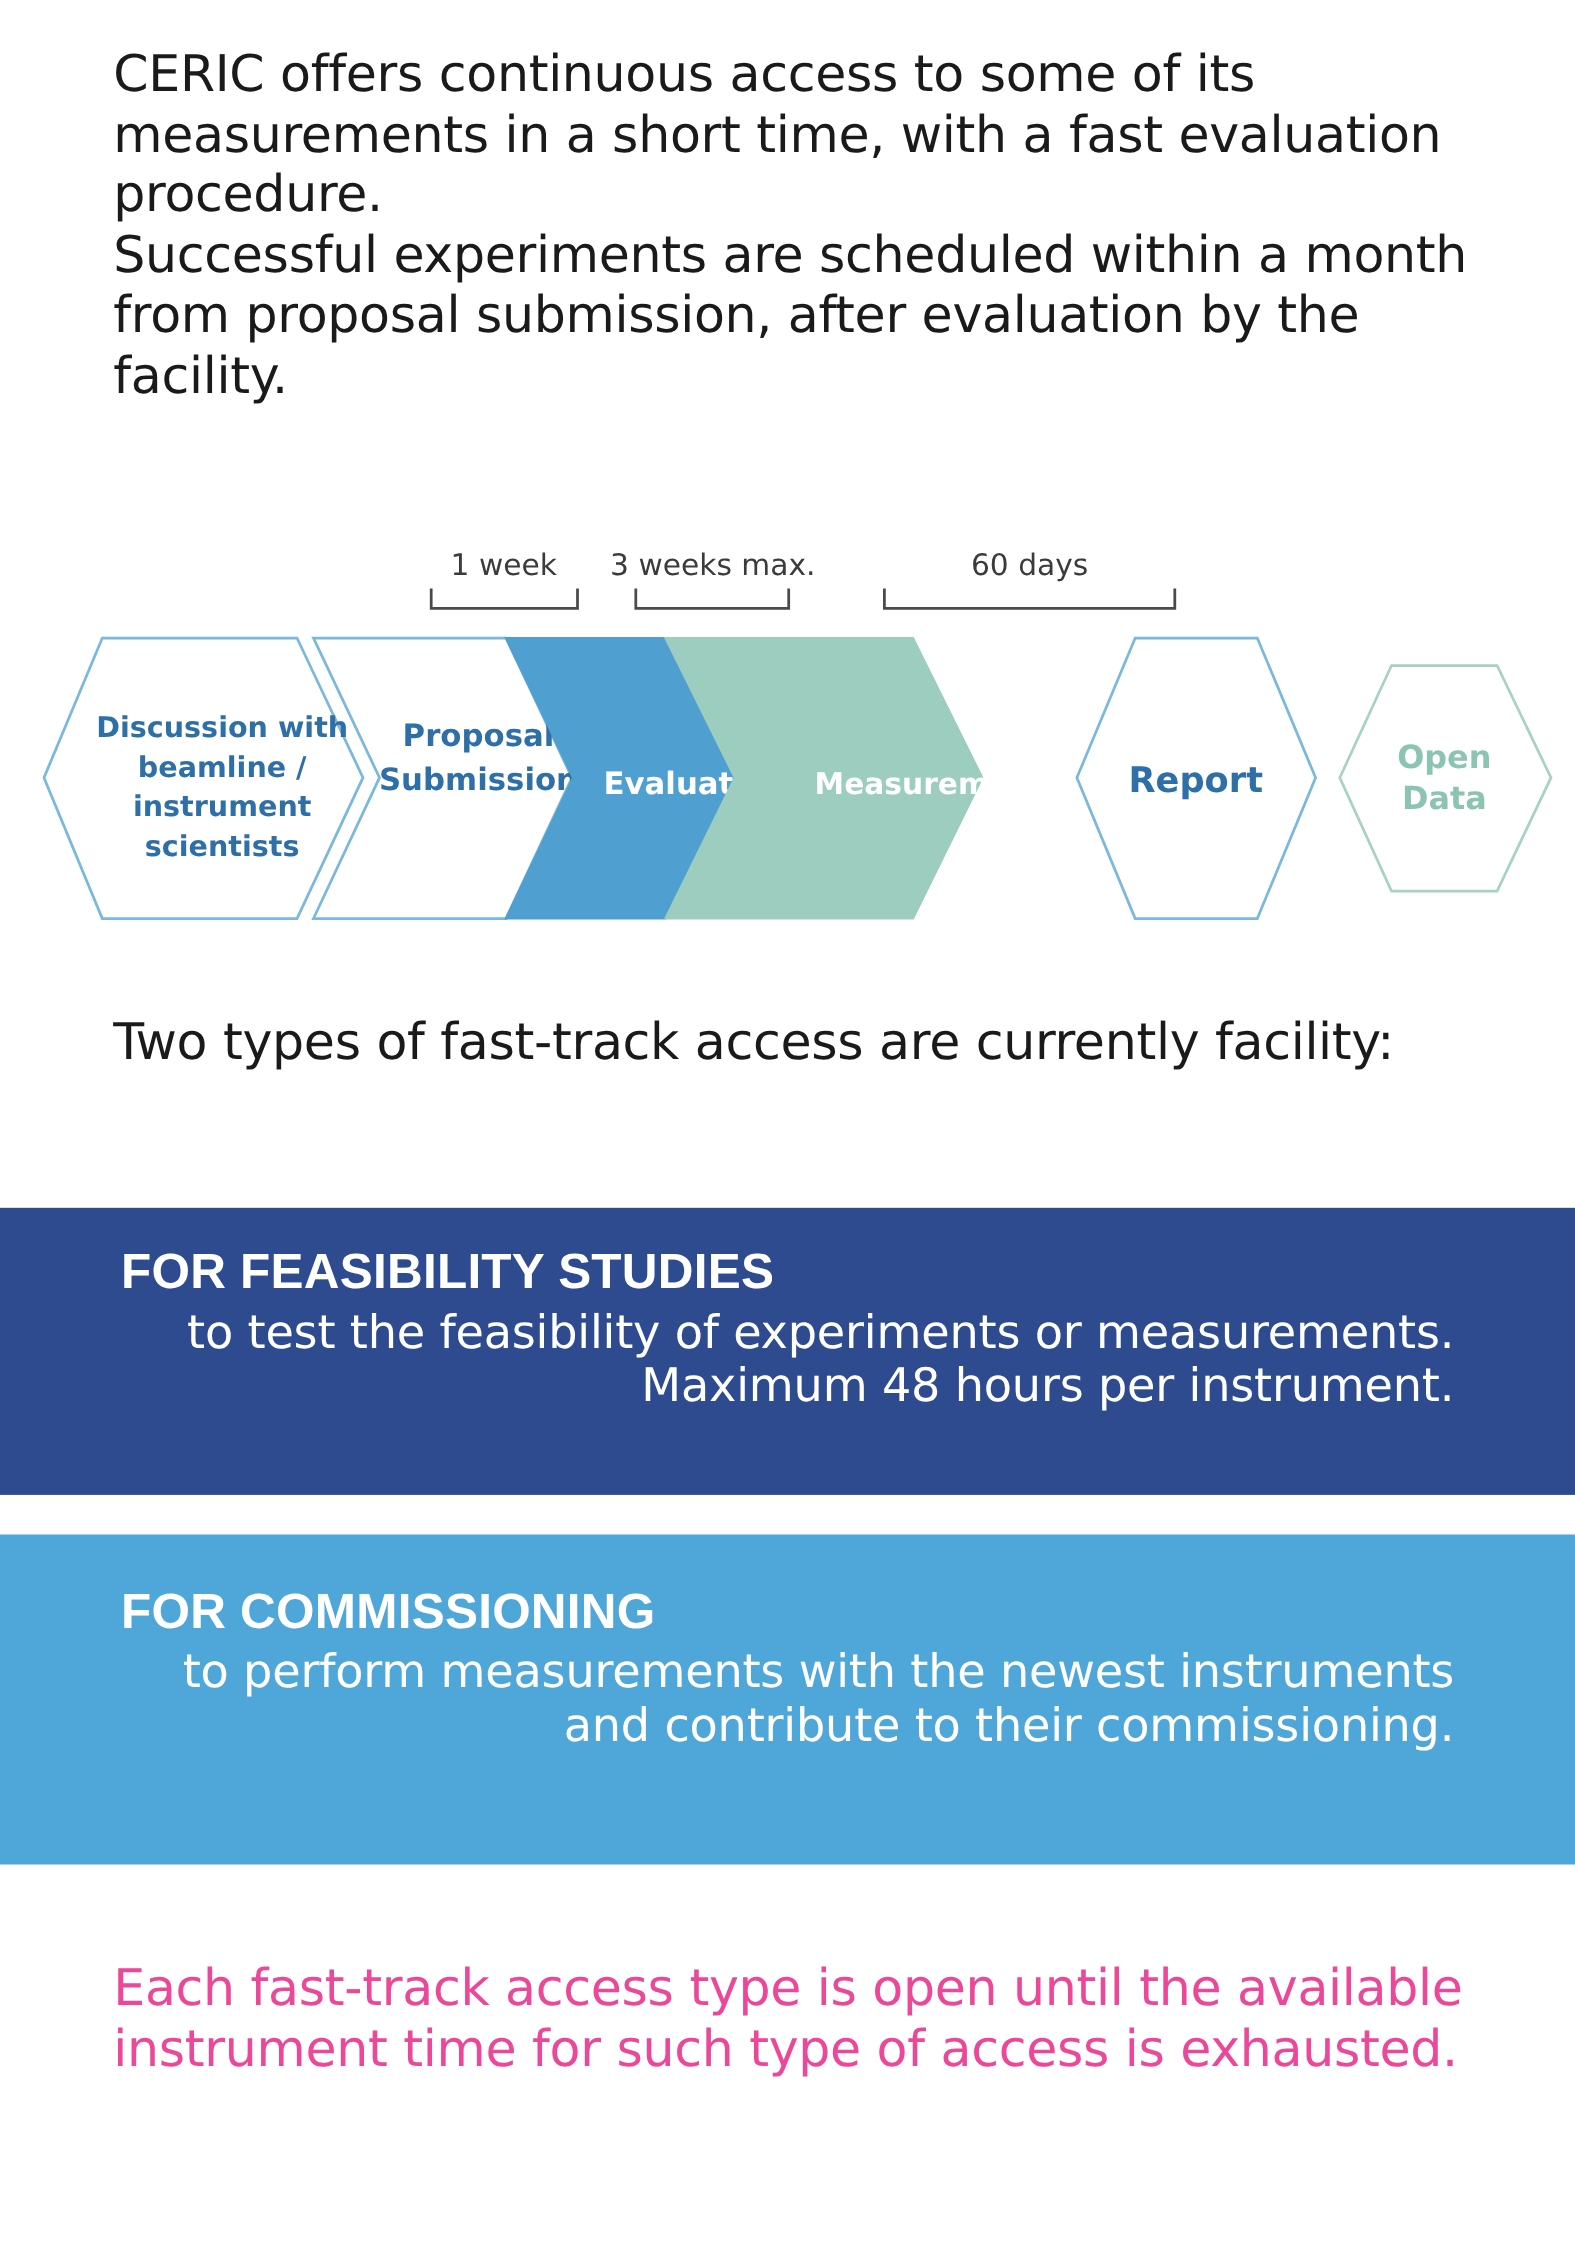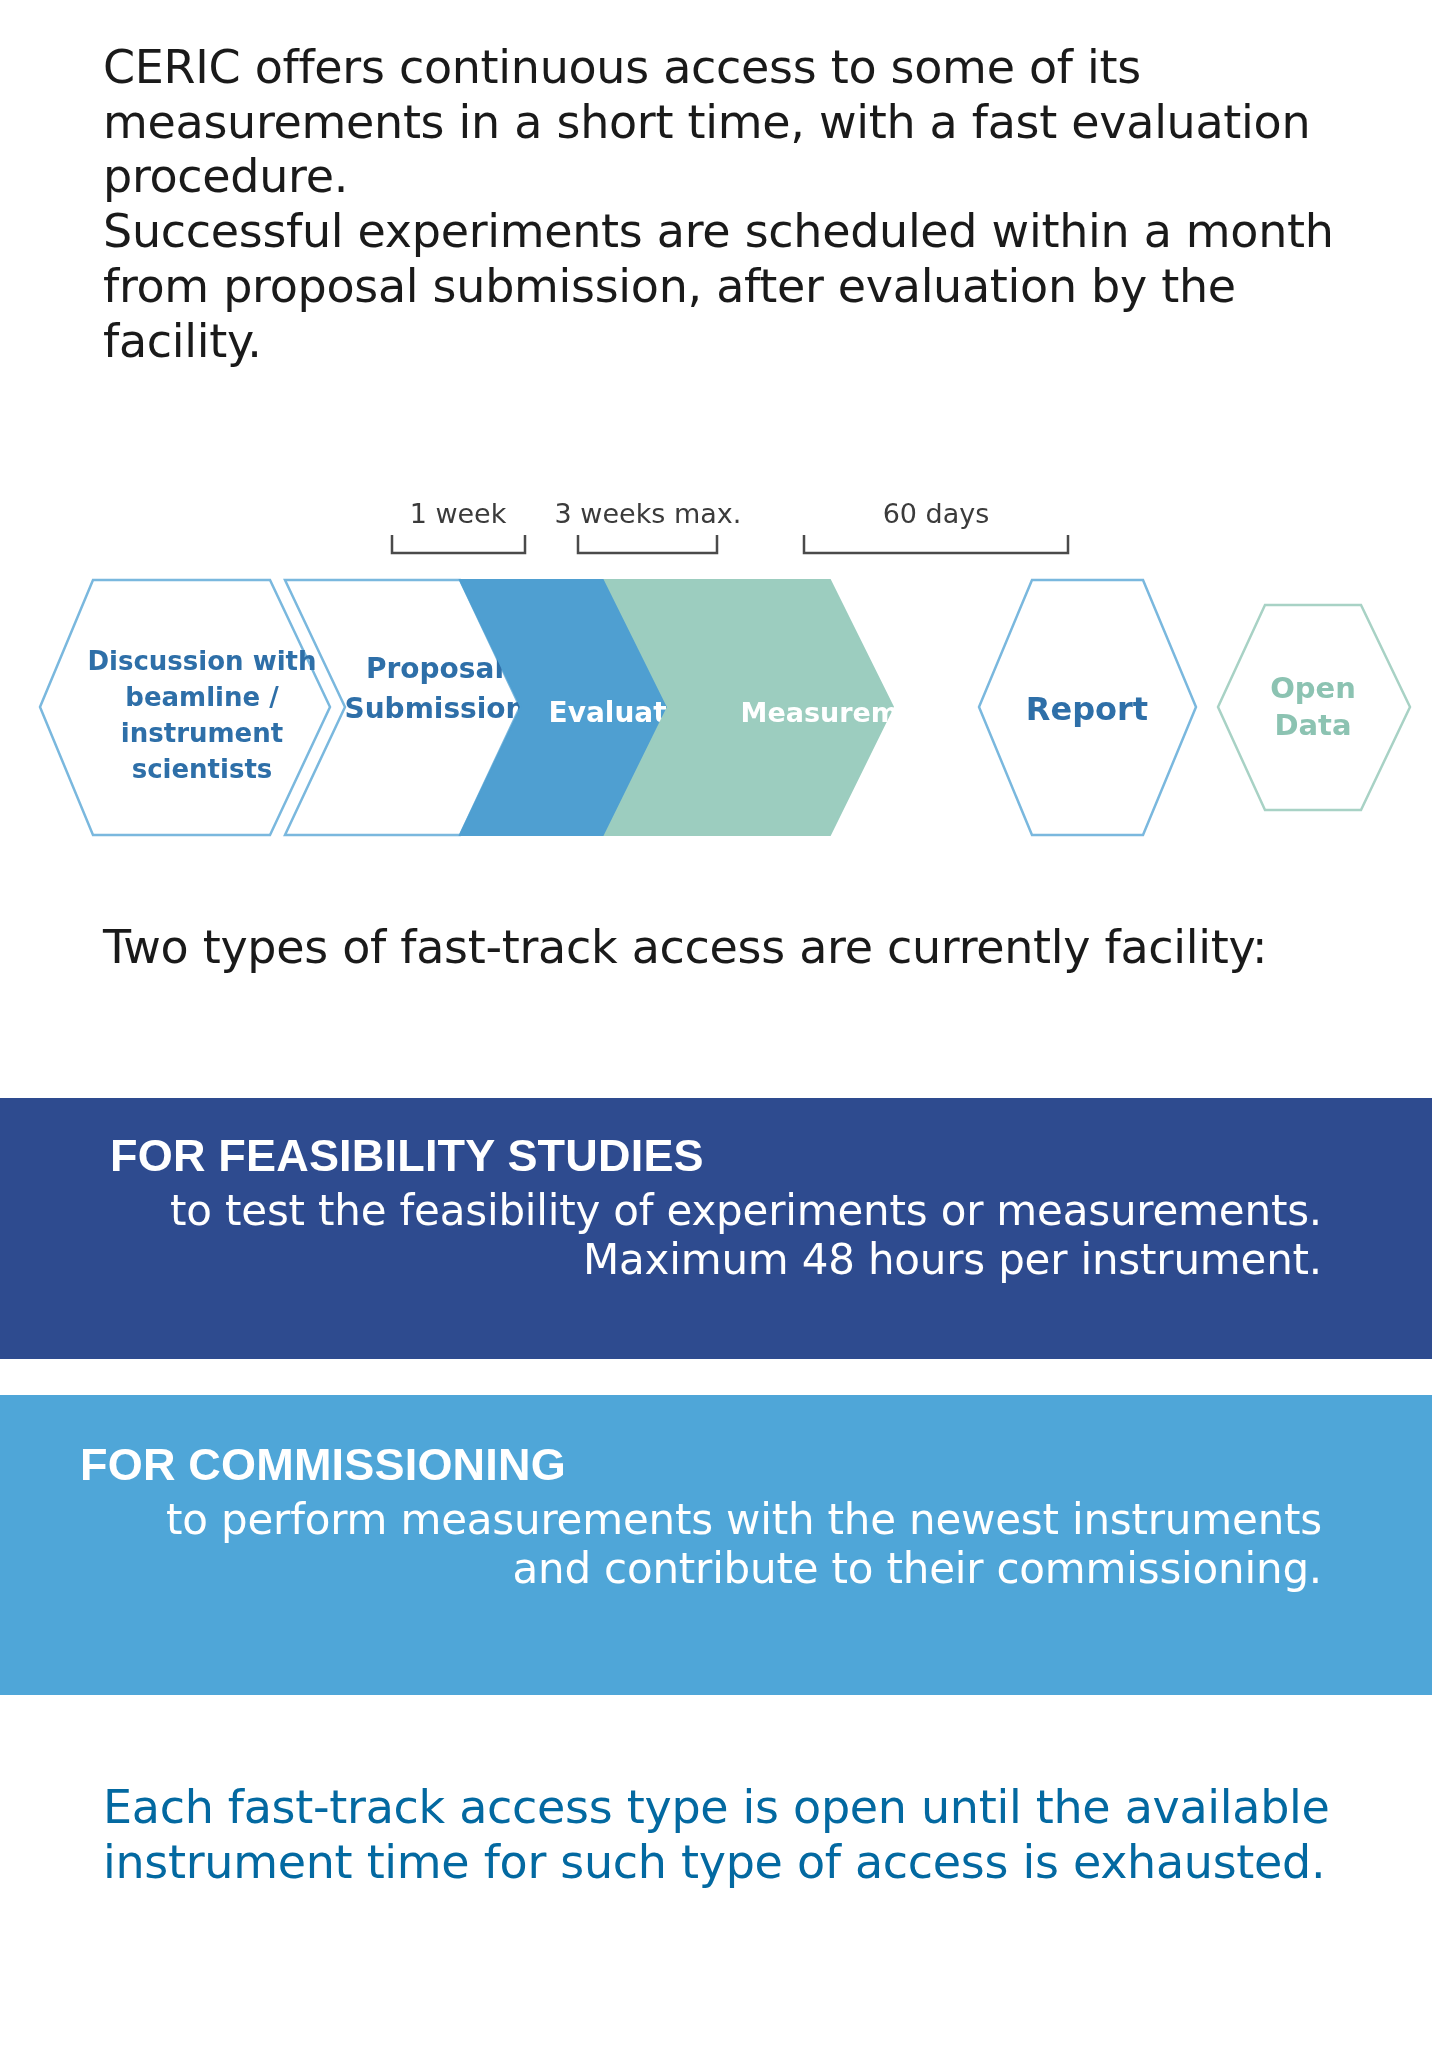--- a/index.html
+++ b/index.html
@@ -60,21 +60,21 @@
   .band-dark {
     top: 1098px;
     height: 261px;
     background: #2e4b8f;
     padding: 32px 110px 0 110px;
   }
   .band-light {
     top: 1395px;
     height: 300px;
     background: #4fa6d8;
-    padding: 44px 110px 0 80px;
+    padding: 44px 110px 0 110px;
   }
   .band h2 {
     margin: 0 0 4px 0;
     font-size: 45px;
     font-weight: bold;
     color: #ffffff;
     letter-spacing: 0.2px;
     font-family: "Liberation Sans", sans-serif;
   }
   .band p {
@@ -87,21 +87,21 @@
     text-align: right;
   }
 
   .outro {
     position: absolute;
     left: 103px;
     top: 1780px;
     width: 1300px;
     font-size: 46px;
     line-height: 1.19;
-    color: #0369a1;
+    color: #ec4899;
     letter-spacing: -0.3px;
   }
   .outro p { margin: 0; }
 
   .lbl {
     font-family: "DejaVu Sans", sans-serif;
   }
 </style>
 </head>
 <body>

